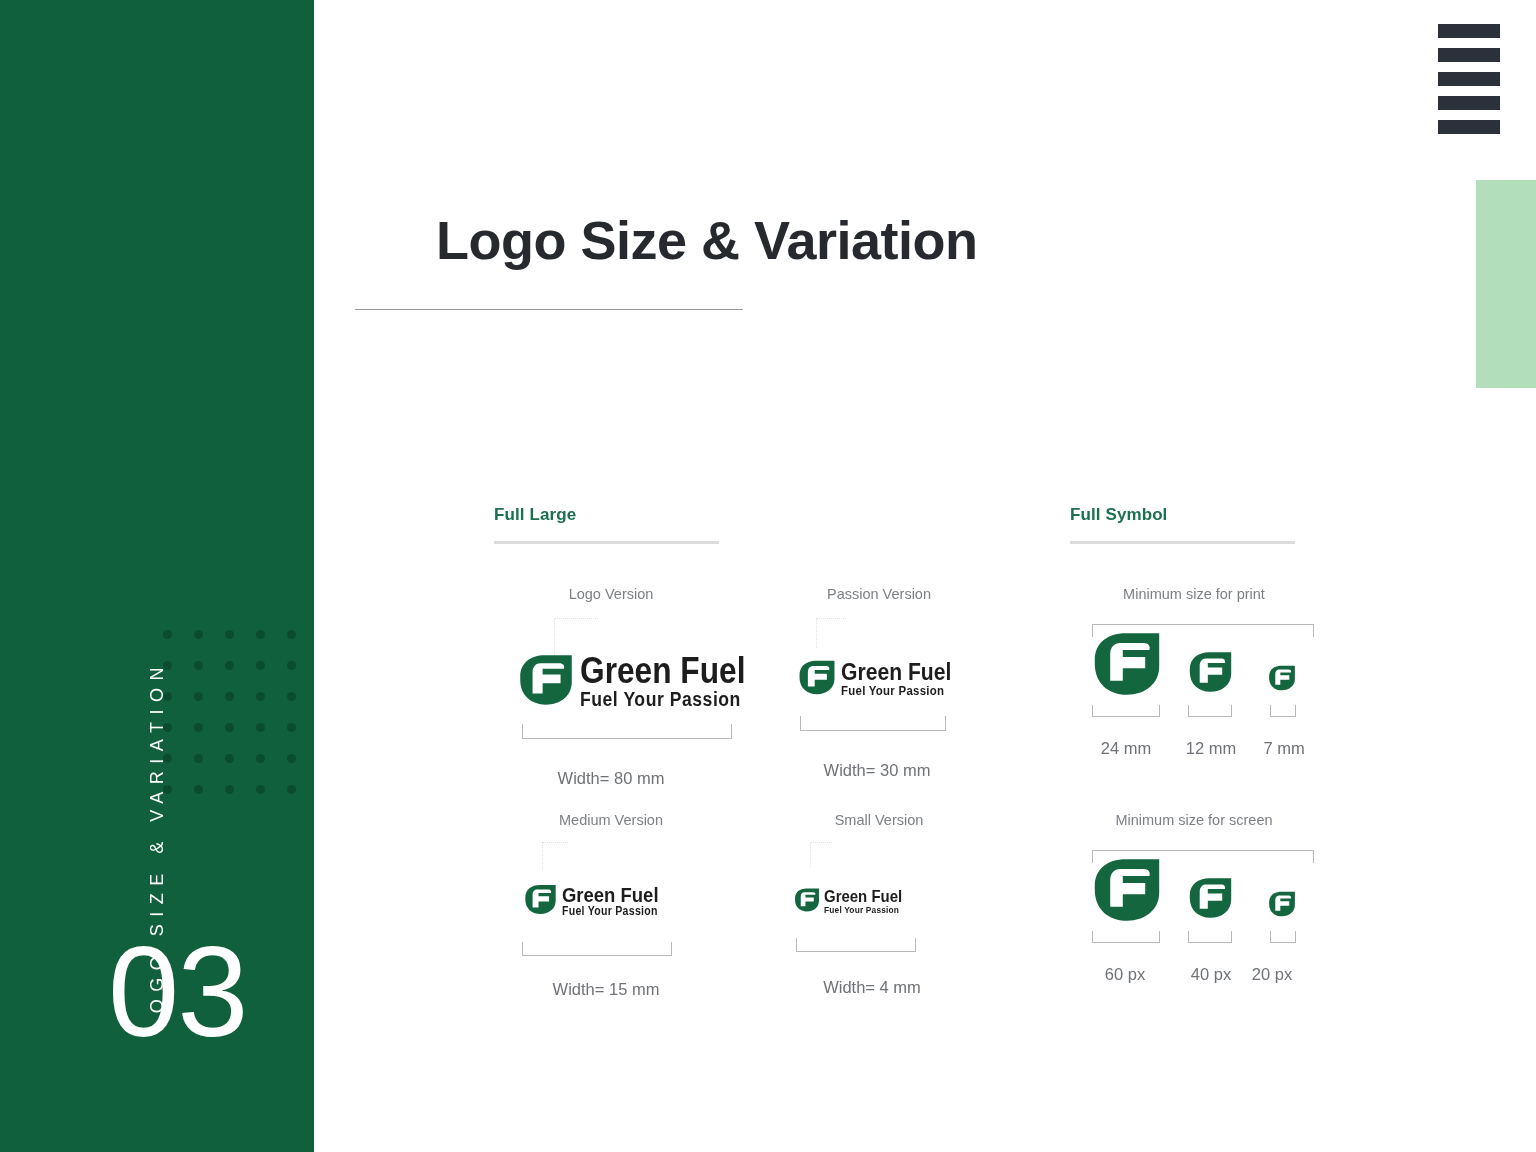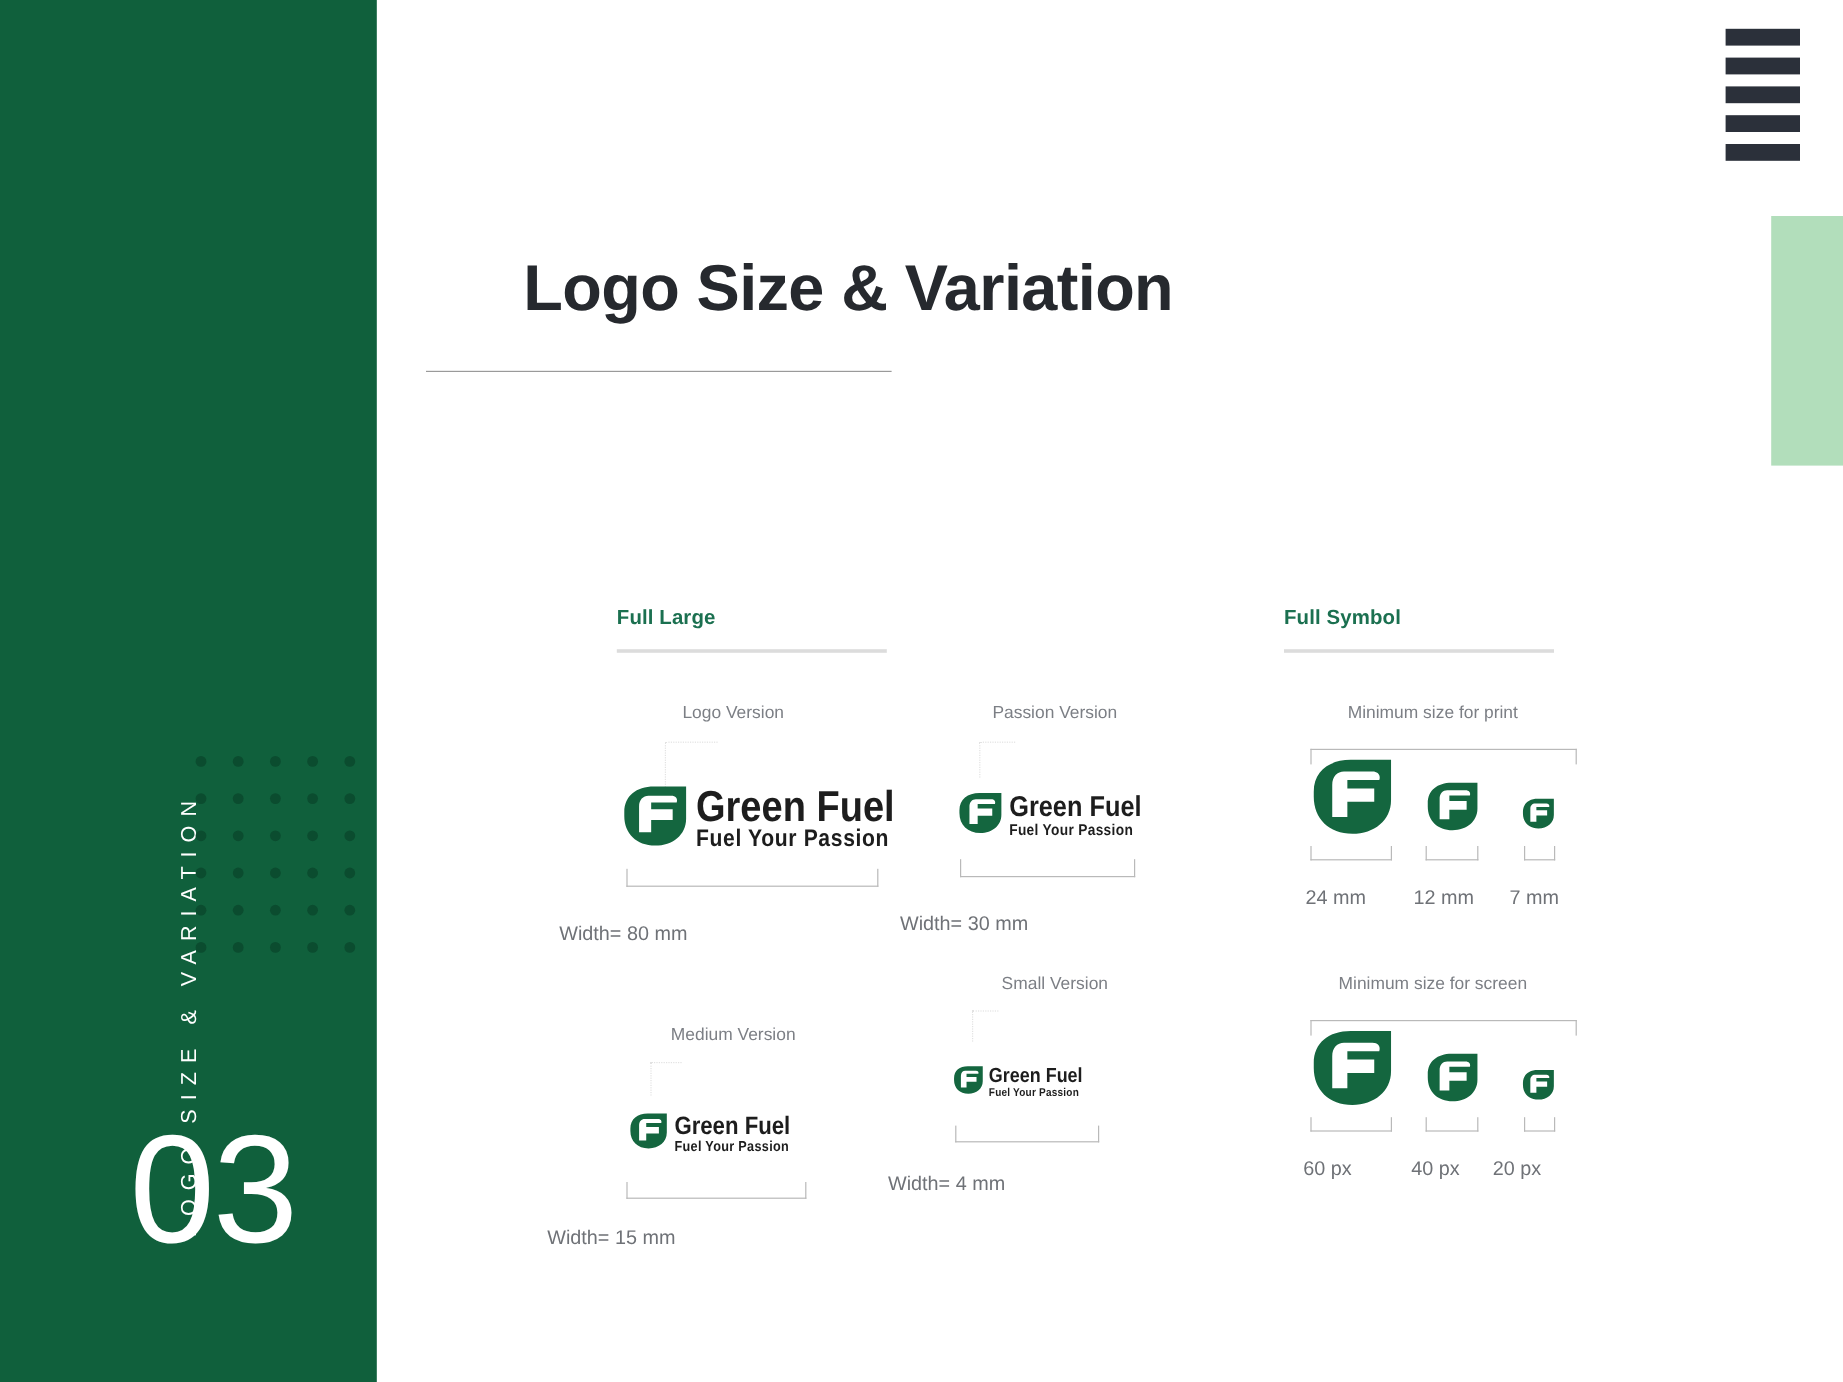--- a/index.html
+++ b/index.html
@@ -109,21 +109,21 @@
     border-right:1px solid #b9b9b9;
     border-bottom:1px solid #b9b9b9;
   }
   .bracket-top{
     position:absolute;
     border-left:1px solid #b9b9b9;
     border-right:1px solid #b9b9b9;
     border-top:1px solid #b9b9b9;
   }
   .cell-meas{
-    font-size:16.5px; color:#6f7277; text-align:left; white-space:nowrap;
+    font-size:16.5px; color:#6f7277; text-align:center; white-space:nowrap;
   }
 
   
   .lockup{ display:flex; align-items:center; }
   .lockup .mark{ flex:0 0 auto; }
   .lockup .words{ display:flex; flex-direction:column; }
   .wm-main{
     font-family:"Liberation Sans Narrow","Liberation Sans",sans-serif;
     font-weight:700; color:#1d1d1d; line-height:0.95;
     transform:scaleX(0.88); transform-origin:left center;
@@ -185,21 +185,21 @@
     <div class="decor-bar" style="top: 72px; background: rgb(43, 48, 58);"></div>
     <div class="decor-bar" style="top: 96px; background: rgb(43, 48, 58);"></div>
     <div class="decor-bar" style="top: 120px; background: rgb(43, 48, 58);"></div>
   </div>
 
 <div class="main">
 
   <div class="title">Logo Size &amp; Variation</div>
   <div class="title-rule"></div>
 
-  <div class="sec" style="left:180px; top:505px; width:225px;margin-left:20px;">
+  <div class="sec" style="left:180px; top:505px; width:225px;">
     <div class="sec-title">Full Large</div>
     <div class="sec-rule"></div>
   </div>
 
   <div class="cell" style="left:152px; top:586px; width:290px;">
     <div class="cell-label">Logo Version</div>
     <div style="position:relative; height:130px;">
       <div class="dot-corner" style="left:88px; top:16px;"></div>
       <div class="lockup" style="position:absolute; left:52px; top:52px;">
         <div class="mark">
@@ -230,21 +230,21 @@
         <div class="words" style="margin-left:5px;">
           <div class="wm-main" style="font-size:24px;">Green Fuel</div>
           <div class="wm-sub" style="font-size:13px; letter-spacing:0.3px;">Fuel Your Passion</div>
         </div>
       </div>
     </div>
     <div class="bracket" style="left:46px; top:-16px; width:146px; height:15px; position:relative;"></div>
     <div class="cell-meas" style="margin-top:14px; margin-left:-4px;">Width= 30 mm</div>
   </div>
 
-  <div class="cell" style="left:152px; top:812px; width:290px;margin-top:43px;">
+  <div class="cell" style="left:152px; top:812px; width:290px;">
     <div class="cell-label">Medium Version</div>
     <div style="position:relative; height:118px;">
       <div class="dot-corner" style="left:76px; top:14px; width:26px; height:28px;"></div>
       <div class="lockup" style="position:absolute; left:58px; top:56px;">
         <div class="mark">
           <svg width="33" height="31" viewBox="0 0 100 92" aria-hidden="true">
             <path fill="#14663f" d="M4 40 C4 16 22 2 48 2 L96 2 L96 50 C96 74 76 90 50 90 C22 90 4 72 4 46 Z M26 70 L44 70 L44 52 L76 52 L76 36 L44 36 L44 26 L82 26 C84 20 80 16 74 16 L40 16 C32 16 26 22 26 32 Z"></path>
           </svg>
         </div>
         <div class="words" style="margin-left:5px;">

